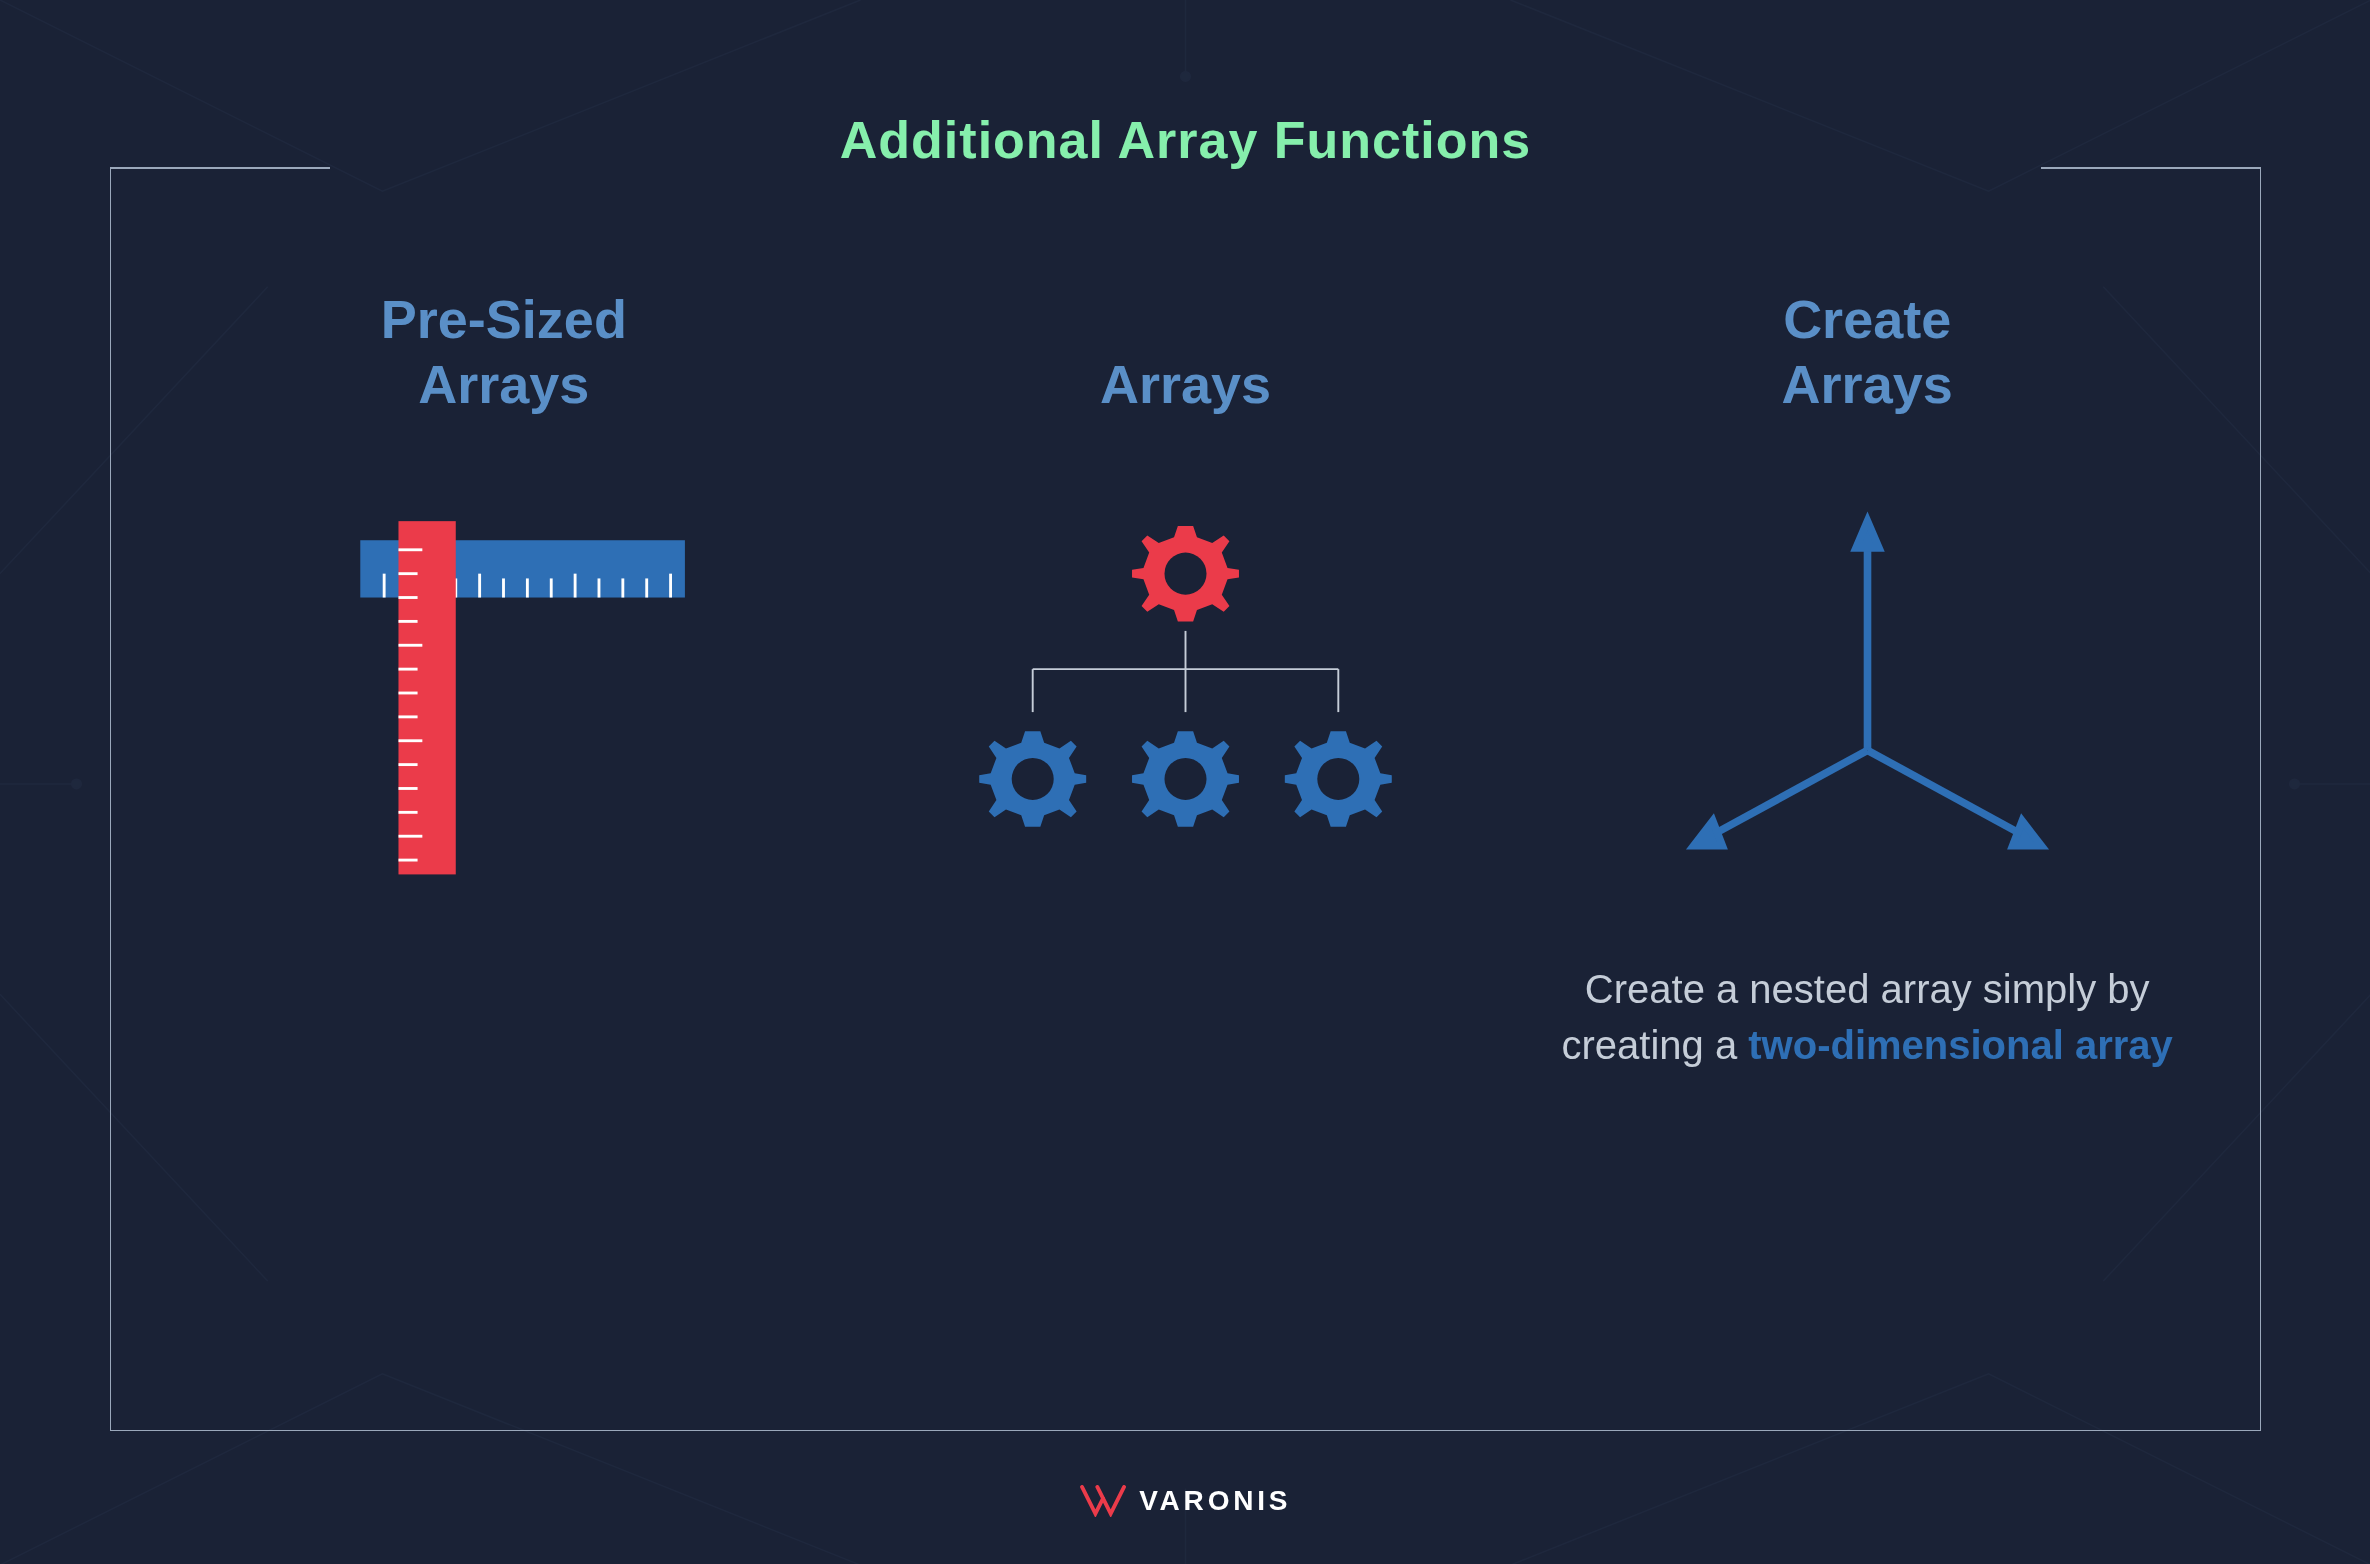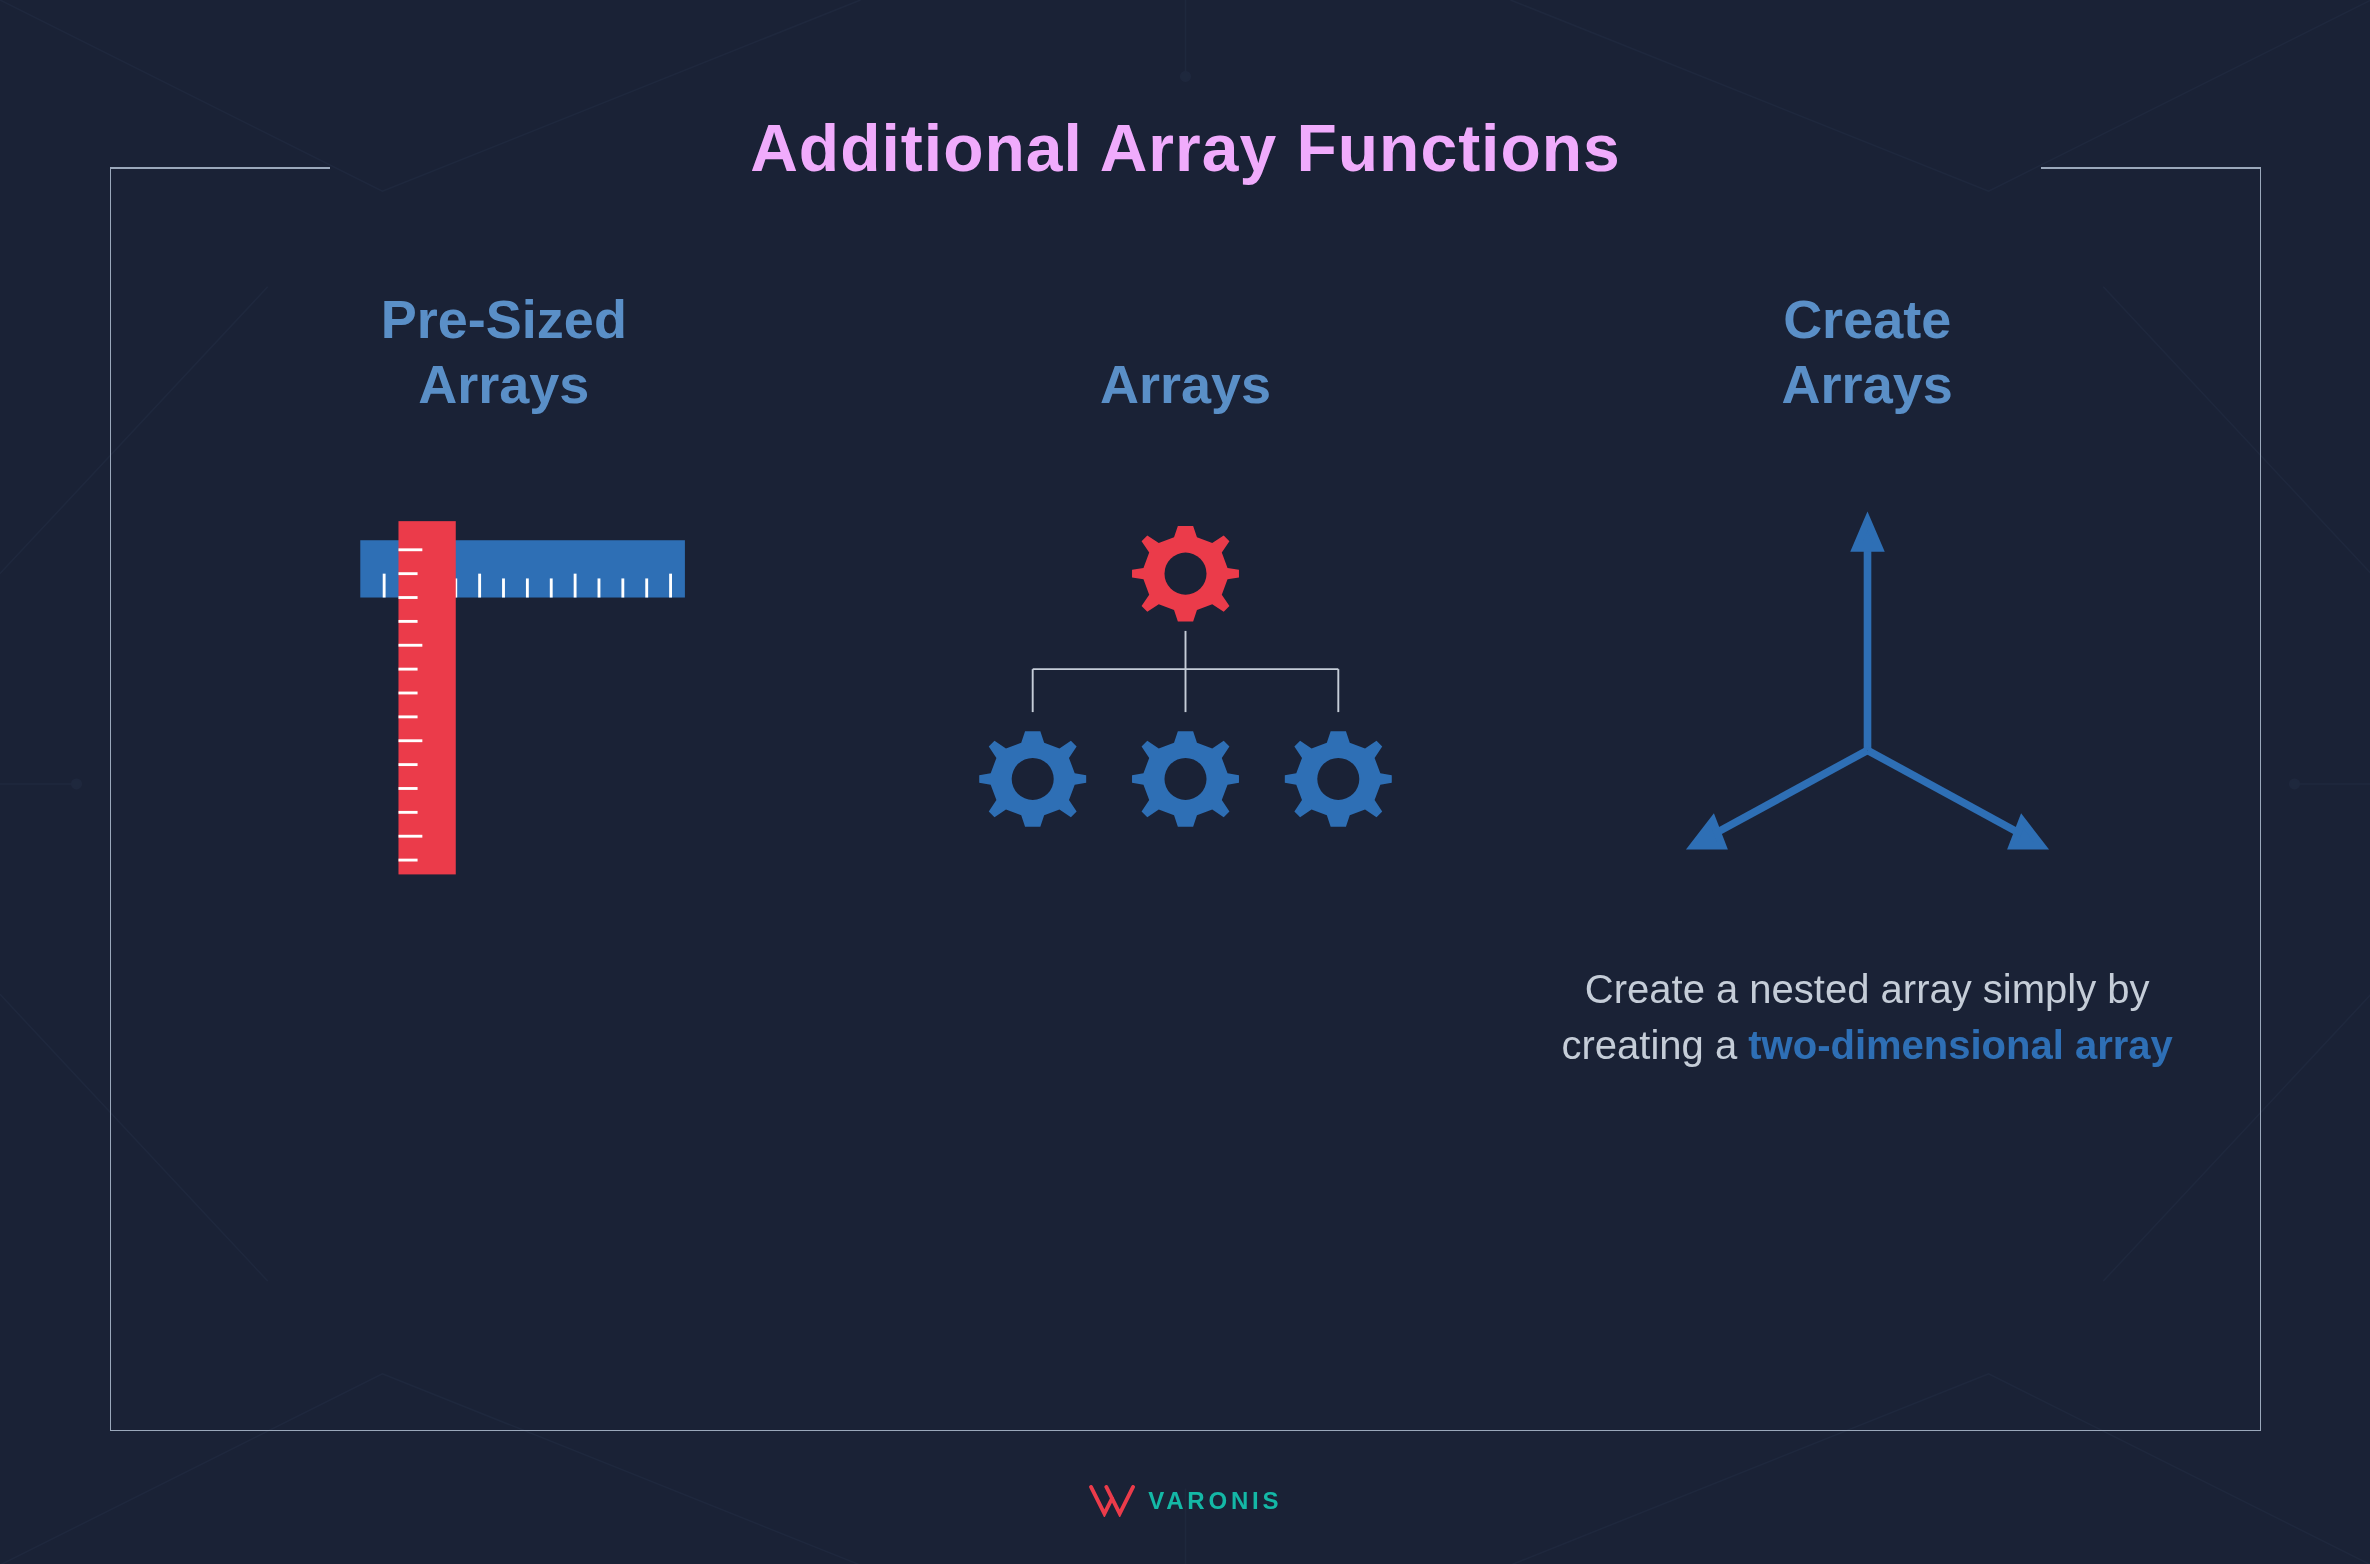--- a/index.html
+++ b/index.html
@@ -51,23 +51,23 @@
       height: 1.9px;
       background: #9ba8bb;
     }
     
     .title {
       position: absolute;
       top: 110px;
       left: 0;
       right: 0;
       text-align: center;
-      font-size: 66px;
+      font-size: 52px;
       font-weight: 900;
-      color: #f0abfc;
+      color: #86efac;
       letter-spacing: 1px;
     }
     
     .columns {
       position: absolute;
       top: 287px;
       left: 163px;
       right: 163px;
       display: flex;
       justify-content: space-between;
@@ -114,24 +114,24 @@
       bottom: 48px;
       left: 0;
       right: 0;
       display: flex;
       align-items: center;
       justify-content: center;
       gap: 11.5px;
     }
     
     .logo-text {
-      font-size: 24px;
+      font-size: 28px;
       font-weight: 600;
       letter-spacing: 3.8px;
-      color: #14b8a6;
+      color: #ffffff;
     }
   </style>
 </head>
 <body>
 
 <svg class="bg-lines" viewBox="0 0 2480 1637">
   <g stroke="#3a4a68" stroke-width="1.5" fill="none">
     <path d="M 0 0 L 400 200 L 900 0"></path>
     <path d="M 1240 0 L 1240 80"></path>
     <path d="M 1580 0 L 2080 200 L 2480 0"></path>

